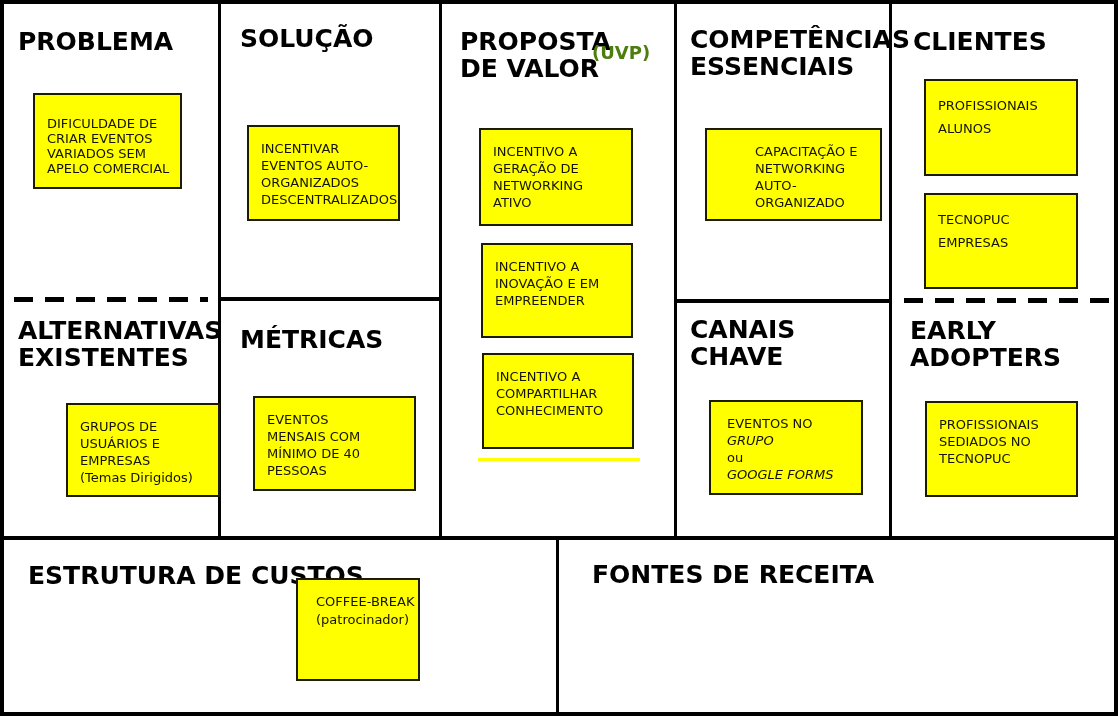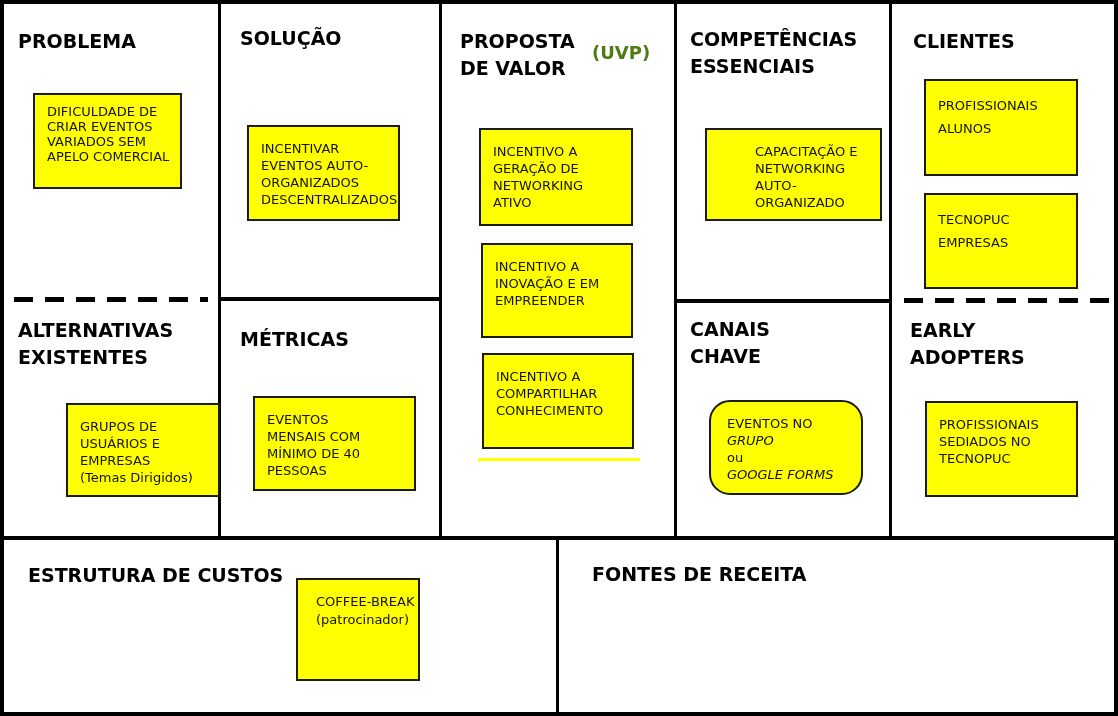--- a/index.html
+++ b/index.html
@@ -13,21 +13,21 @@
     overflow:hidden;
   }
   .vline{position:absolute;width:3px;background:#000;top:0;}
   .hline{position:absolute;height:4px;background:#000;}
   .dash{
     position:absolute;height:5px;
     background:repeating-linear-gradient(90deg,#000 0 19px,transparent 19px 31px);
   }
   .hdr{
     position:absolute;
-    font-size:19px;font-weight:700;color:#000;
+    font-size:25px;font-weight:700;color:#000;
     line-height:27px;letter-spacing:0px;white-space:nowrap;
   }
   .uvp{
     position:absolute;
     font-size:18px;font-weight:700;color:#4d7c0f;white-space:nowrap;
   }
   .note{
     position:absolute;
     background:#ffff00;
     border:2px solid #1c1c00;
@@ -102,21 +102,21 @@
 
   <div class="hdr" style="left:906px;top:313px;">
     <div>EARLY</div>
     <div>ADOPTERS</div>
   </div>
 
   <div class="hdr" style="left:588px;top:557px;">
     <div>FONTES DE RECEITA</div>
   </div>
 
-  <div class="note" style="left:29px;top:89px;width:149px;height:96px;line-height:15px;padding-top:9px;">
+  <div class="note" style="left:29px;top:89px;width:149px;height:96px;line-height:15px;padding-top:21px;">
     <div class="ln">DIFICULDADE DE</div>
     <div class="ln">CRIAR EVENTOS</div>
     <div class="ln">VARIADOS SEM</div>
     <div class="ln">APELO COMERCIAL</div>
   </div>
 
   <div class="note" style="left:28px;top:399px;width:154px;height:94px;margin-left:34px;">
     <div class="ln">GRUPOS DE</div>
     <div class="ln">USUÁRIOS E</div>
     <div class="ln">EMPRESAS</div>
@@ -158,21 +158,21 @@
 
   <div class="yellow-underline" style="left:474px;top:454px;width:162px;"></div>
 
   <div class="note" style="left:701px;top:124px;width:177px;height:93px;padding-left:48px;">
     <div class="ln">CAPACITAÇÃO E</div>
     <div class="ln">NETWORKING</div>
     <div class="ln">AUTO-</div>
     <div class="ln">ORGANIZADO</div>
   </div>
 
-  <div class="note" style="left:705px;top:396px;width:154px;height:95px;padding-left:16px;border-radius:21px;">
+  <div class="note" style="left:705px;top:396px;width:154px;height:95px;padding-left:16px;">
     <div class="ln">EVENTOS NO</div>
     <div class="ln it">GRUPO</div>
     <div class="ln">ou</div>
     <div class="ln it">GOOGLE FORMS</div>
   </div>
 
   <div class="note loose" style="left:920px;top:75px;width:154px;height:97px;">
     <div class="ln">PROFISSIONAIS</div>
     <div class="ln">ALUNOS</div>
   </div>

